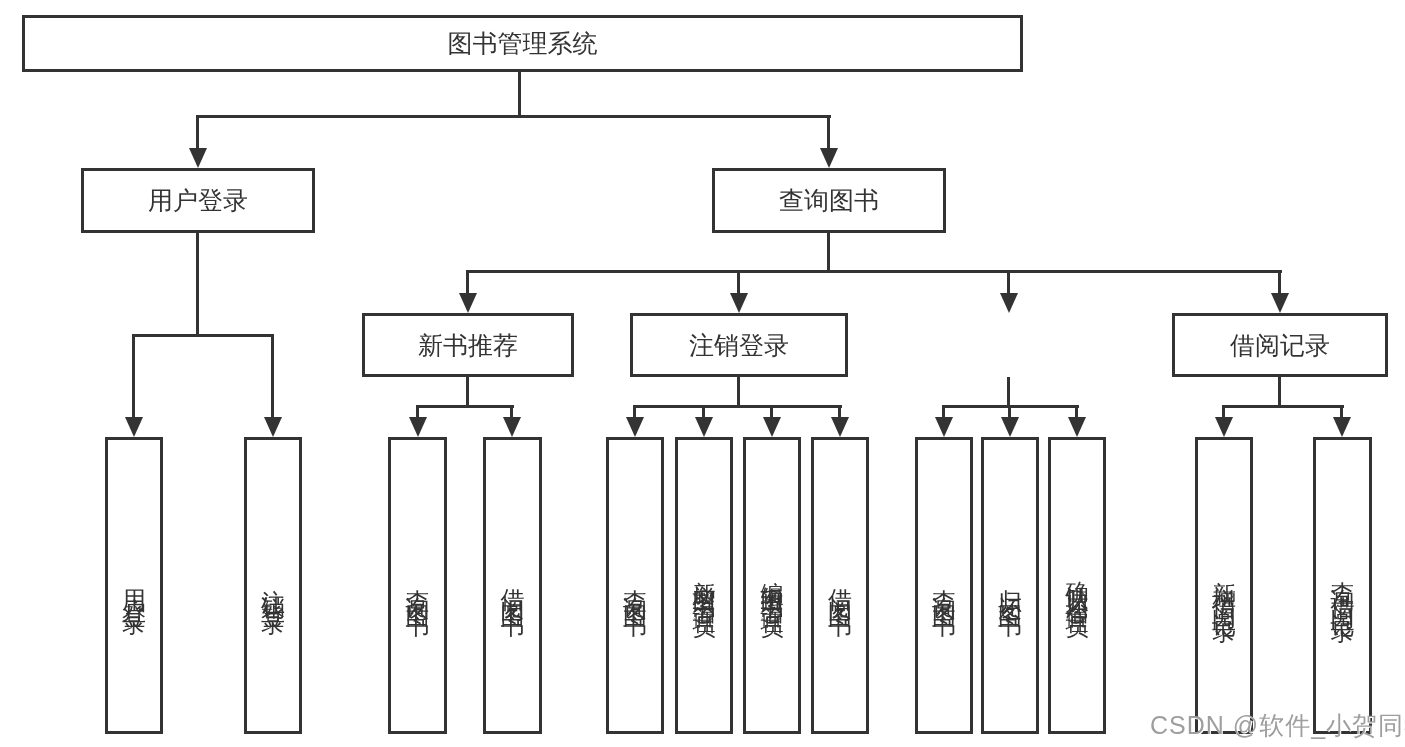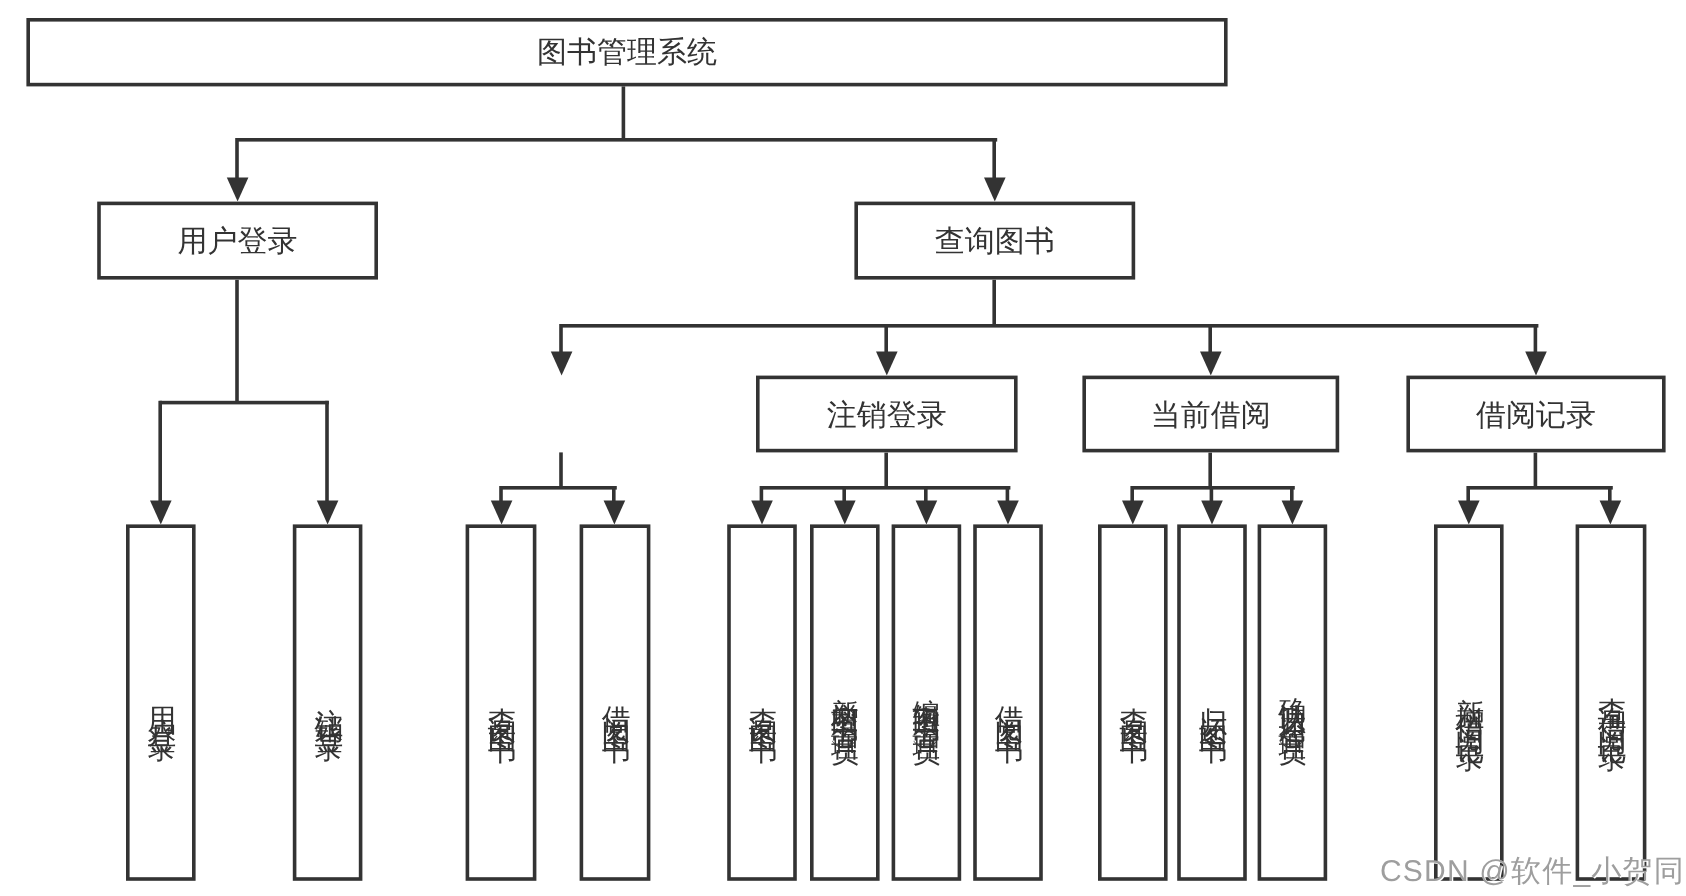--- a/index.html
+++ b/index.html
@@ -92,25 +92,25 @@
   <div class="hline" style="left:467px;top:270px;width:815px;"></div>
   <div class="vline" style="left:466px;top:270px;height:26px;"></div>
   <div class="arrow" style="left:459px;top:293px;"></div>
   <div class="vline" style="left:737px;top:270px;height:26px;"></div>
   <div class="arrow" style="left:730px;top:293px;"></div>
   <div class="vline" style="left:1007px;top:270px;height:26px;"></div>
   <div class="arrow" style="left:1000px;top:293px;"></div>
   <div class="vline" style="left:1278px;top:270px;height:26px;"></div>
   <div class="arrow" style="left:1271px;top:293px;"></div>
 
+  <div class="box" style="left:362px;top:313px;width:212px;height:64px;">
+    <span>新书推荐</span>
+  </div>
   <div class="box" style="left:630px;top:313px;width:218px;height:64px;">
     <span>注销登录</span>
-  </div>
-  <div class="box" style="left:902px;top:313px;width:214px;height:64px;">
-    <span>当前借阅</span>
   </div>
   <div class="box" style="left:1172px;top:313px;width:216px;height:64px;">
     <span>借阅记录</span>
   </div>
 
   <div class="vline" style="left:466px;top:377px;height:30px;"></div>
   <div class="hline" style="left:417px;top:405px;width:97px;"></div>
   <div class="vline" style="left:416px;top:405px;height:15px;"></div>
   <div class="arrow" style="left:409px;top:417px;"></div>
   <div class="vline" style="left:510px;top:405px;height:15px;"></div>

